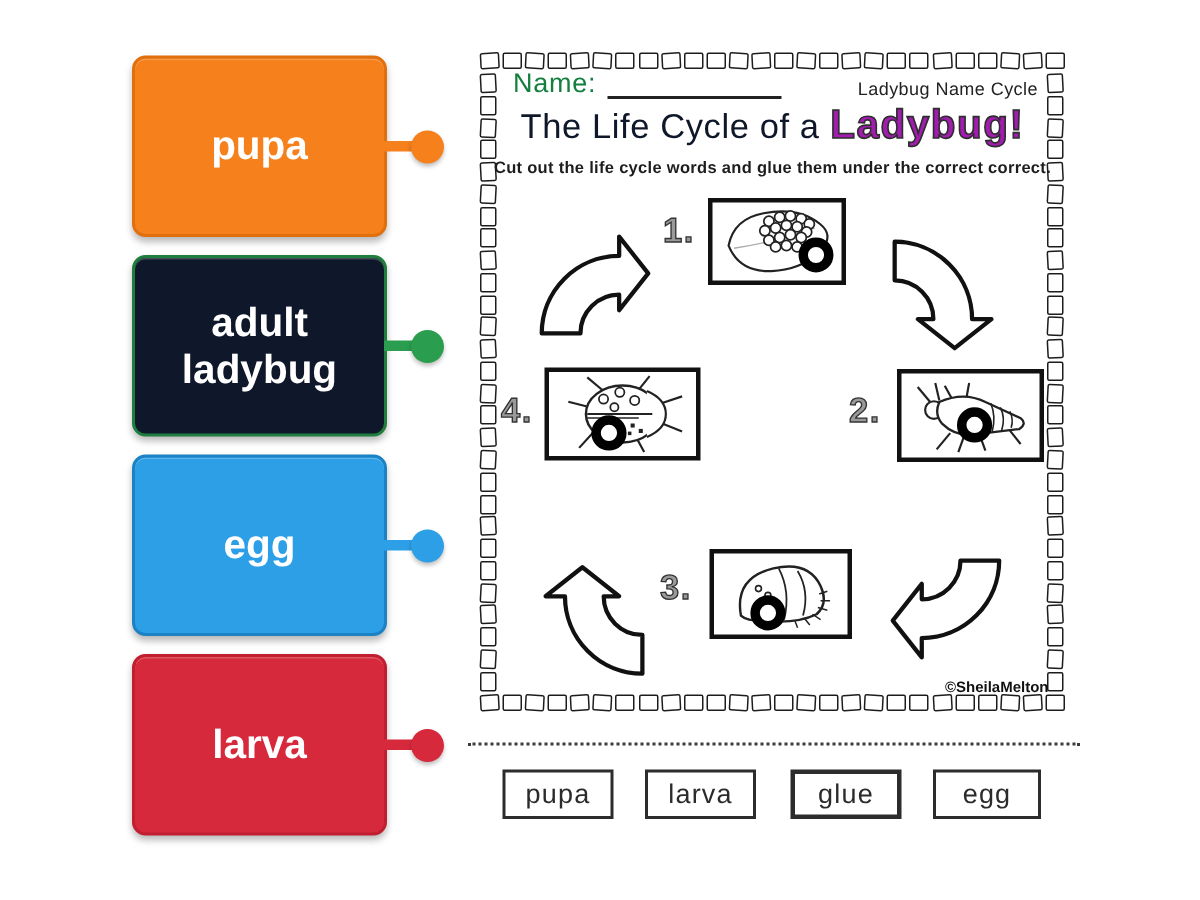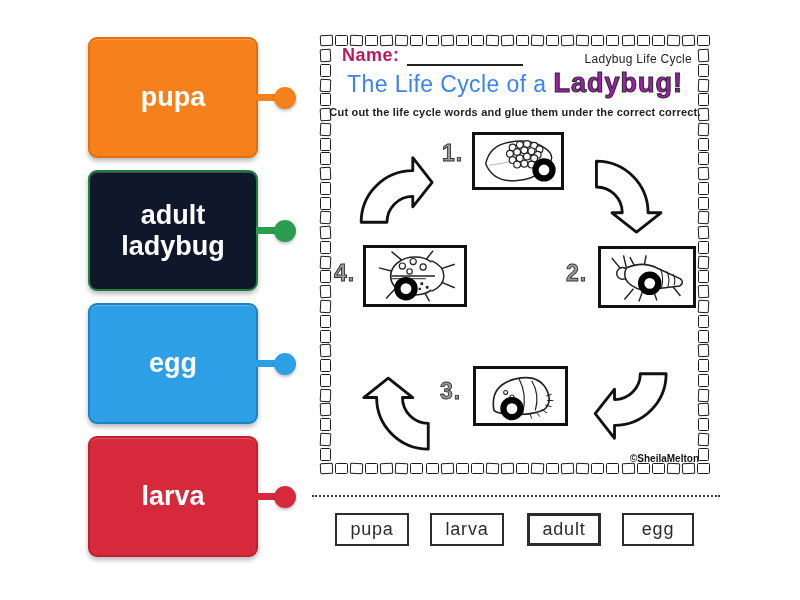--- a/index.html
+++ b/index.html
@@ -26,27 +26,27 @@
   .tile-strip.h{left:2px;right:2px;height:12px;}
   .tile-strip.h i{width:11px;height:9px;}
   .tile-strip.v{top:17px;bottom:17px;width:12px;flex-direction:column;}
   .tile-strip.v i{width:9px;height:11px;}
   .tile-strip i:nth-child(3n){transform:rotate(3deg);}
   .tile-strip i:nth-child(4n+1){transform:rotate(-3deg);}
   .strip-top{top:3px;} .strip-bottom{bottom:3px;}
   .strip-left{left:2px;} .strip-right{right:2px;}
 
   .name-row{position:absolute;left:24px;top:13px;right:20px;display:flex;align-items:flex-end;}
-  .name-label{font-size:18px;font-weight:700;color:#be185d;letter-spacing:.5px;}
+  .name-label{font-size:18px;font-weight:400;color:#15803d;letter-spacing:.5px;}
   .name-line{display:inline-block;width:116px;border-bottom:2px solid #222;height:16px;margin-left:7px;}
   .corner-title{margin-left:auto;font-size:12px;color:#222;letter-spacing:.3px;}
 
   .title-row{position:absolute;left:0;right:0;top:36px;display:flex;align-items:baseline;
     justify-content:center;gap:7px;white-space:nowrap;}
-  .title-regular{font-size:23px;color:#3b82f6;letter-spacing:.4px;}
+  .title-regular{font-size:23px;color:#0f172a;letter-spacing:.4px;}
   .title-fancy{font-size:27px;font-weight:700;color:#a21caf;letter-spacing:1px;
     -webkit-text-stroke:1.1px #2e2e2e;}
   .instructions{position:absolute;left:0;right:0;top:74px;text-align:center;
     font-size:11px;font-weight:700;color:#1d1d1d;letter-spacing:.2px;}
 
   .stage-box{position:absolute;background:#fff;border:3px solid #111;box-sizing:border-box;
     display:flex;align-items:center;justify-content:center;}
   .stage-num{position:absolute;font-size:23px;font-weight:800;color:#9a9a9a;
     -webkit-text-stroke:.9px #333;letter-spacing:1px;}
   .arrow{position:absolute;}
@@ -206,21 +206,21 @@
       <i></i>
       <i></i>
       <i></i>
       <i></i>
       <i></i>
     </div>
 
   <div class="name-row">
     <span class="name-label">Name:</span>
     <span class="name-line"></span>
-    <span class="corner-title">Ladybug Life Cycle</span>
+    <span class="corner-title">Ladybug Name Cycle</span>
   </div>
 
   <div class="title-row">
     <span class="title-regular">The Life Cycle of a</span>
     <span class="title-fancy">Ladybug!</span>
   </div>
   <div class="instructions">Cut out the life cycle words and glue them under the correct correct.</div>
 
   <span class="stage-num" style="left:124px;top:108px">1.</span>
   <div class="stage-box" style="left:154px;top:100px;width:92px;height:58px">
@@ -343,17 +343,17 @@
 
 <div class="cut-line"></div>
 
 <div class="word-box" style="left:335px">
     <span>pupa</span>
   </div>
 <div class="word-box" style="left:430px">
     <span>larva</span>
   </div>
 <div class="word-box thick" style="left:527px">
-    <span>adult</span>
+    <span>glue</span>
   </div>
 <div class="word-box" style="left:622px;width:72px">
     <span>egg</span>
   </div>
 
 </body></html>

